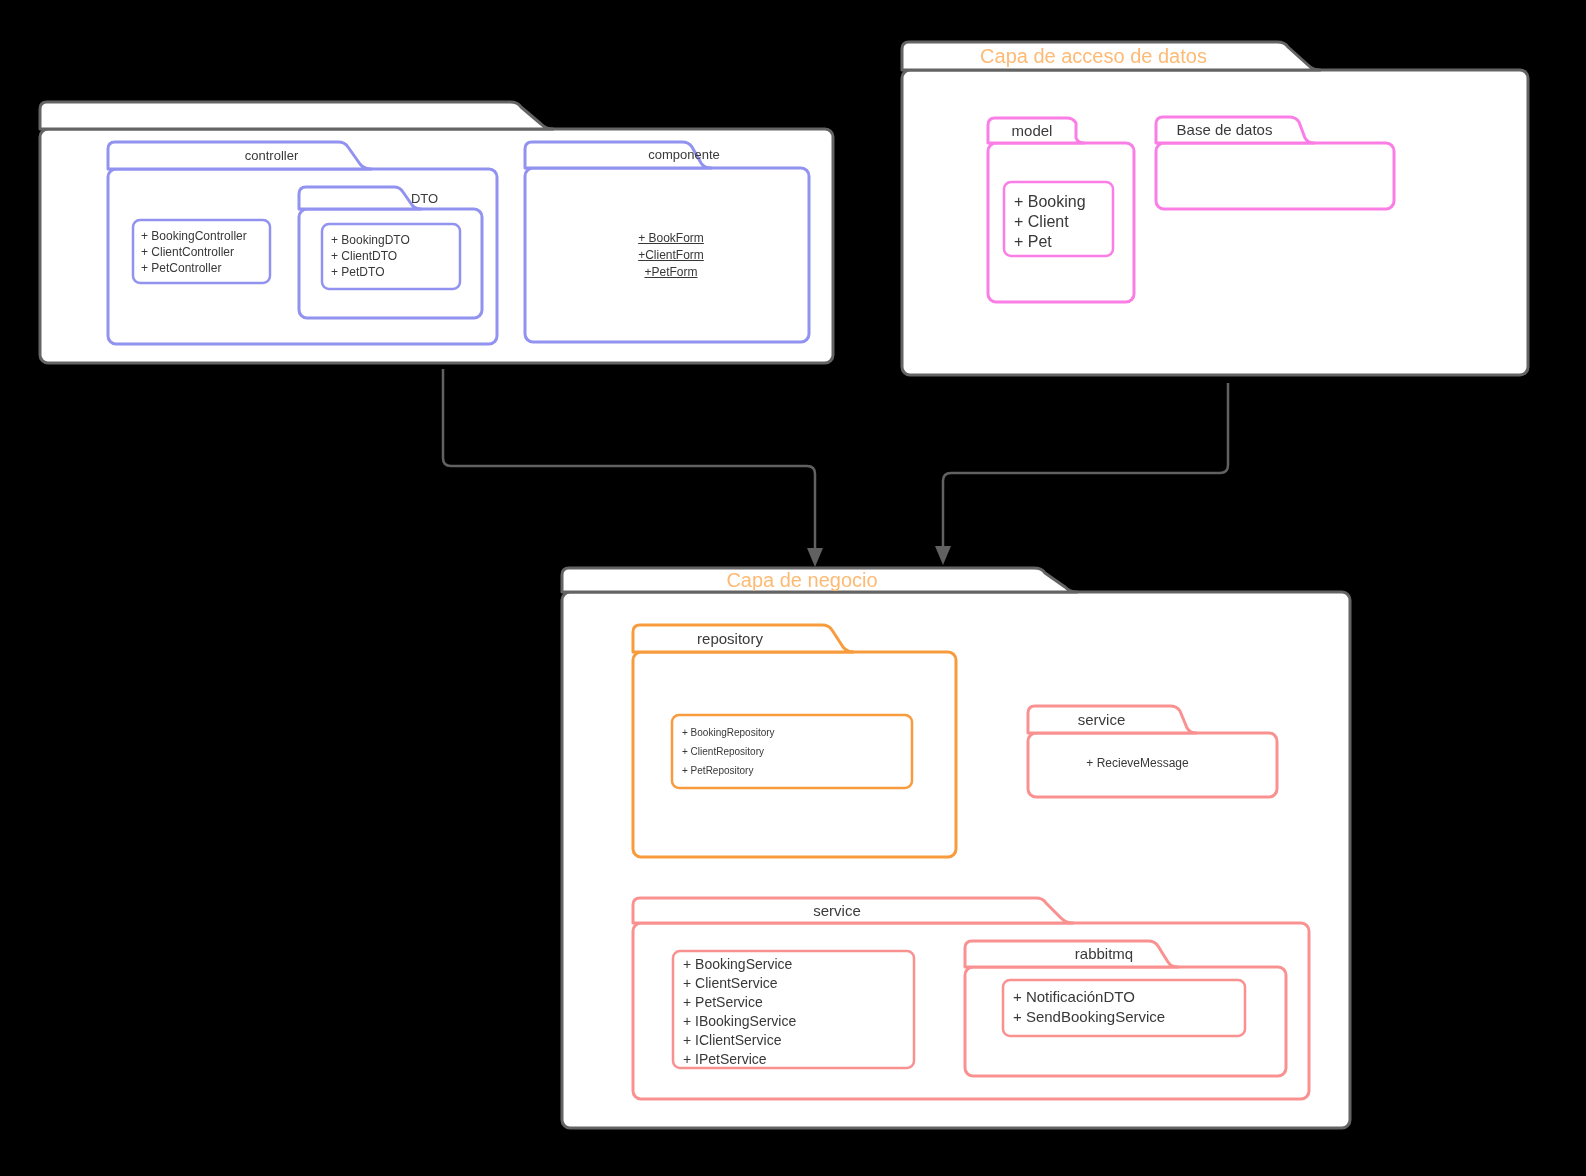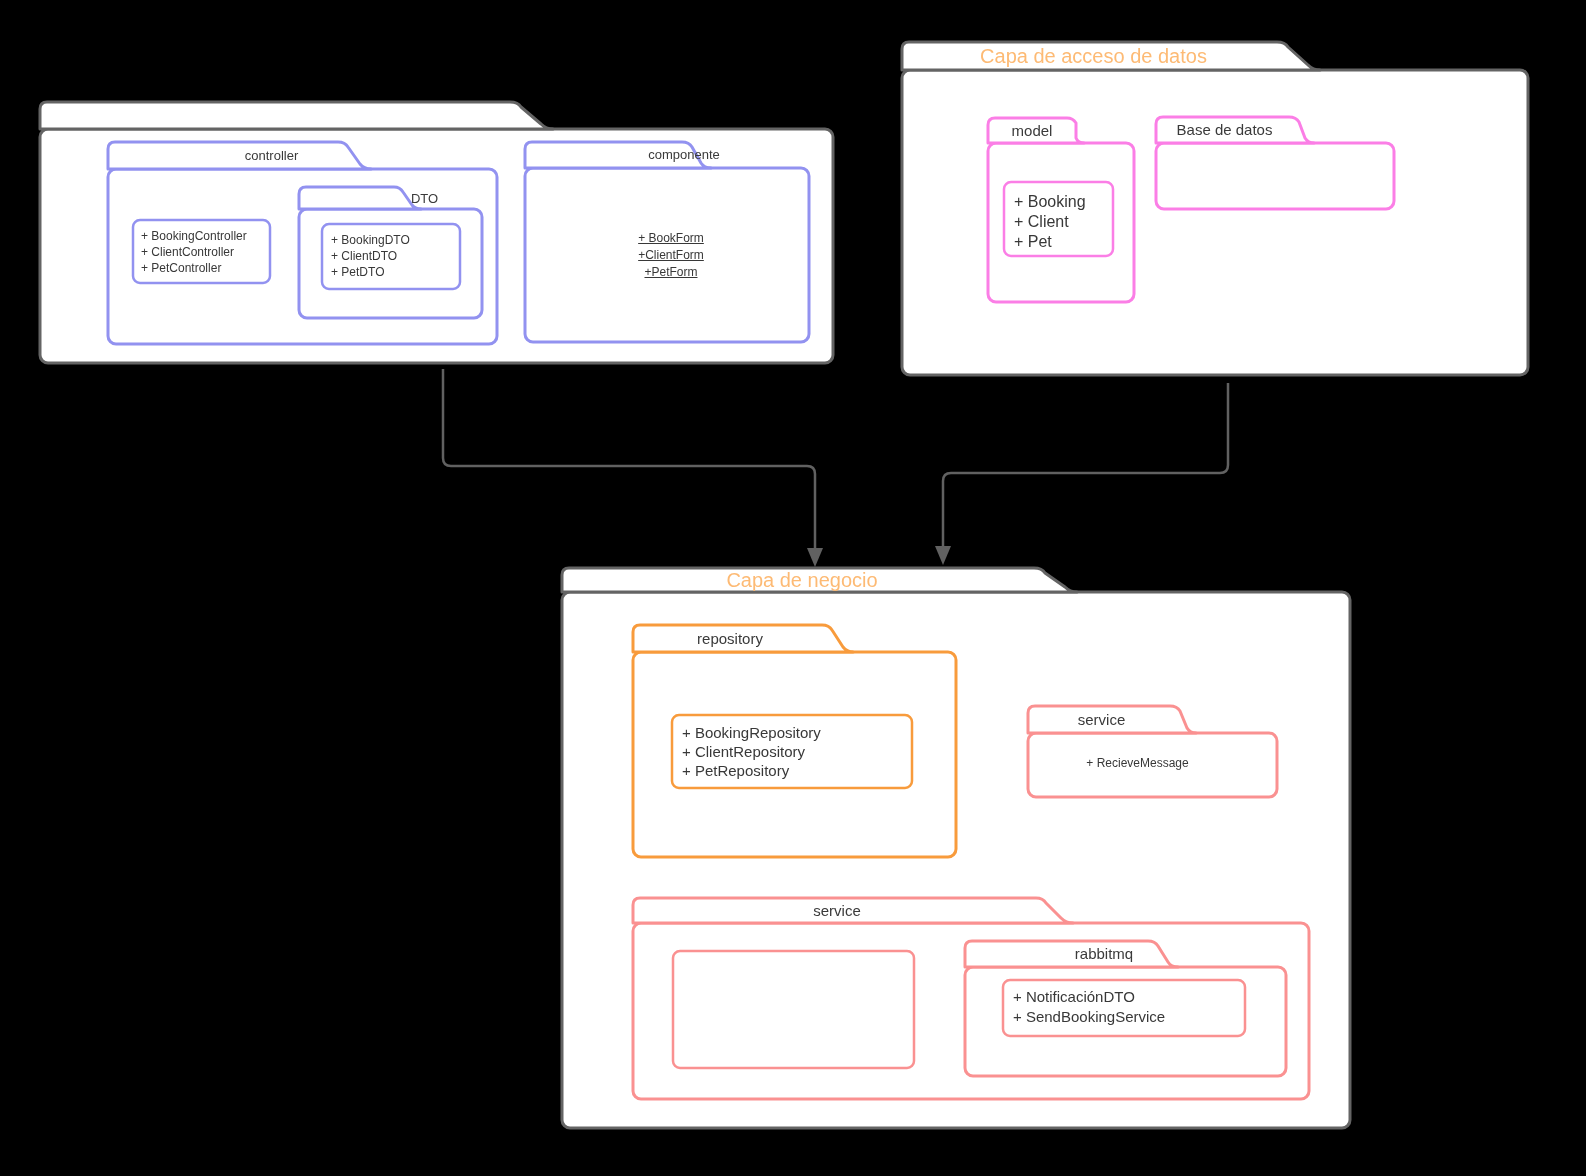--- a/index.html
+++ b/index.html
@@ -96,32 +96,40 @@
   <div class="lbl mtab" style="left:988px;top:118px;width:88px;line-height:25px;">model</div>
   <div class="members" style="left:1014px;top:192px;font-size:16px;line-height:20px;">
     <div>+ Booking</div>
     <div>+ Client</div>
     <div>+ Pet</div>
   </div>
 
   <div class="lbl mtab" style="left:1154px;top:117px;width:141px;line-height:26px;">Base de datos</div>
 
   <div class="lbl mtab" style="left:632px;top:625px;width:196px;line-height:27px;">repository</div>
-  <div class="members" style="left:682px;top:723px;font-size:15px;line-height:19px;">
+  <div class="members" style="left:682px;top:723px;font-size:10px;line-height:19px;">
     <div>+ BookingRepository</div>
     <div>+ ClientRepository</div>
     <div>+ PetRepository</div>
   </div>
 
   <div class="lbl mtab" style="left:1027px;top:706px;width:149px;line-height:27px;">service</div>
   <div class="members center" style="left:1028px;top:754px;width:219px;font-size:12px;line-height:19px;">
     <div>+ RecieveMessage</div>
   </div>
 
   <div class="lbl mtab" style="left:632px;top:898px;width:410px;line-height:25px;">service</div>
+  <div class="members" style="left:683px;top:955px;font-size:14px;line-height:19px;">
+    <div>+ BookingService</div>
+    <div>+ ClientService</div>
+    <div>+ PetService</div>
+    <div>+ IBookingService</div>
+    <div>+ IClientService</div>
+    <div>+ IPetService</div>
+  </div>
 
   <div class="lbl mtab" style="left:964px;top:941px;width:190px;line-height:26px;margin-left:45px;">rabbitmq</div>
   <div class="members" style="left:1013px;top:987px;font-size:15px;line-height:20px;">
     <div>+ NotificaciónDTO</div>
     <div>+ SendBookingService</div>
   </div>
 
 </div>
 
 </body></html>

